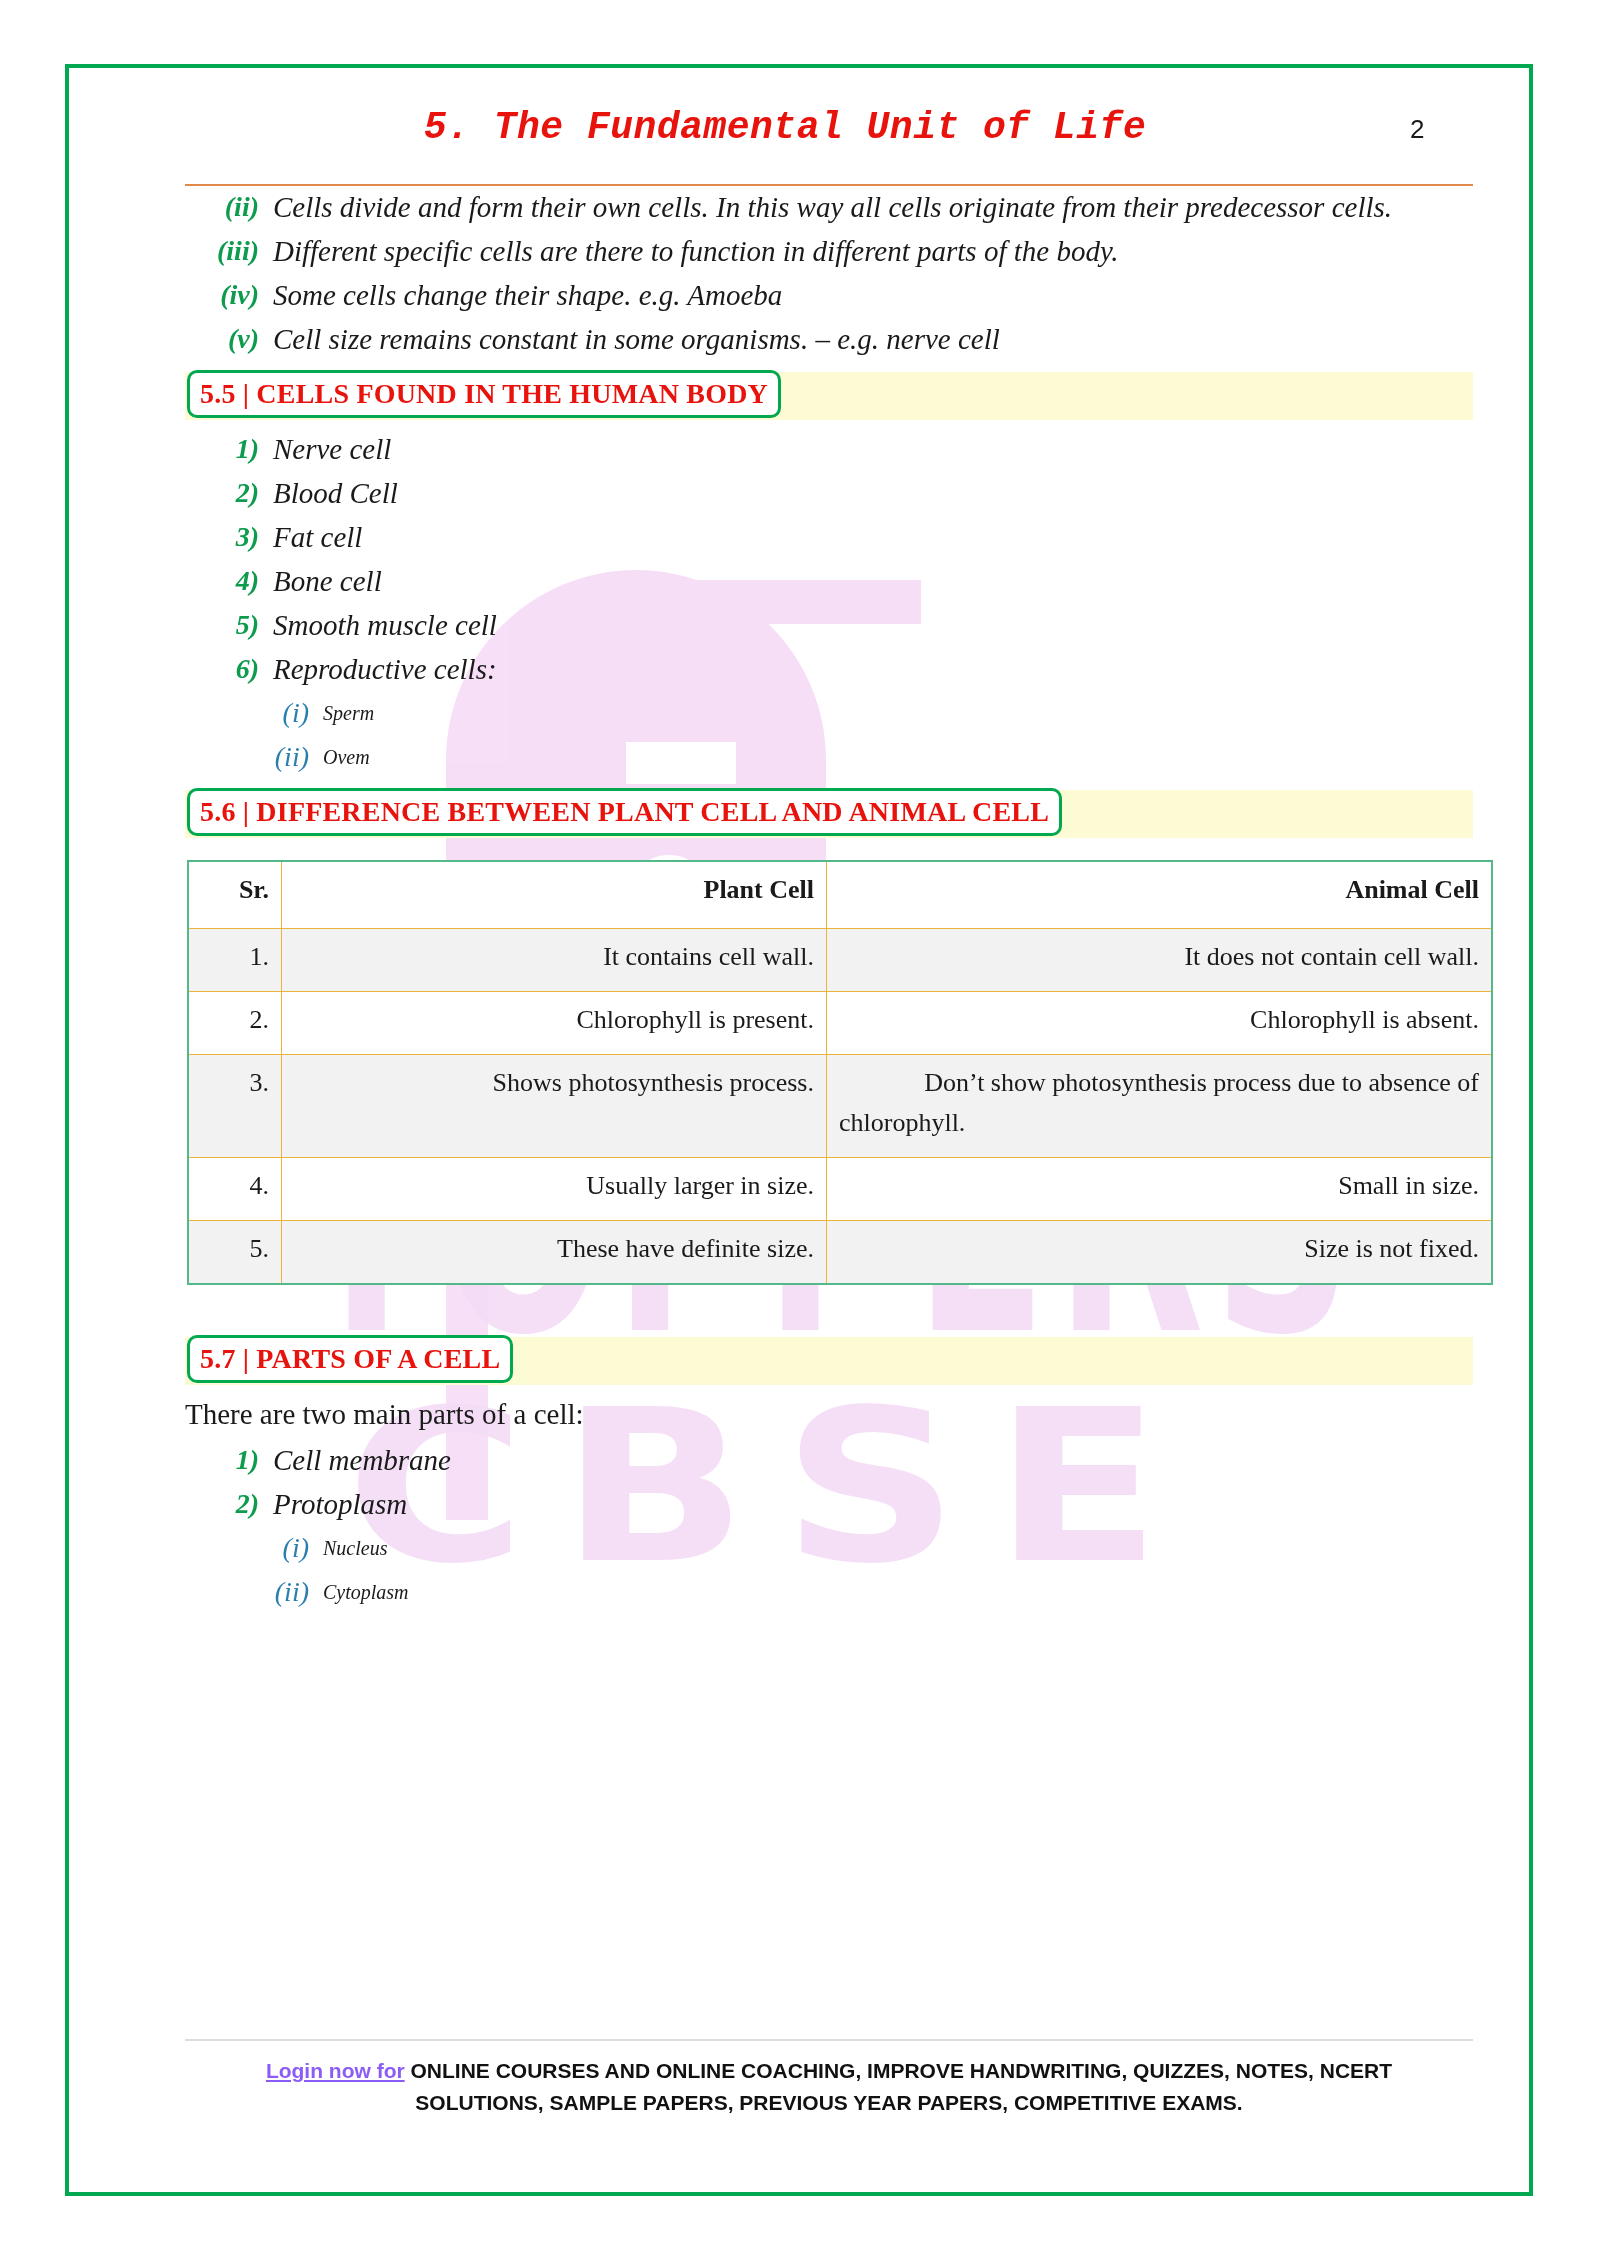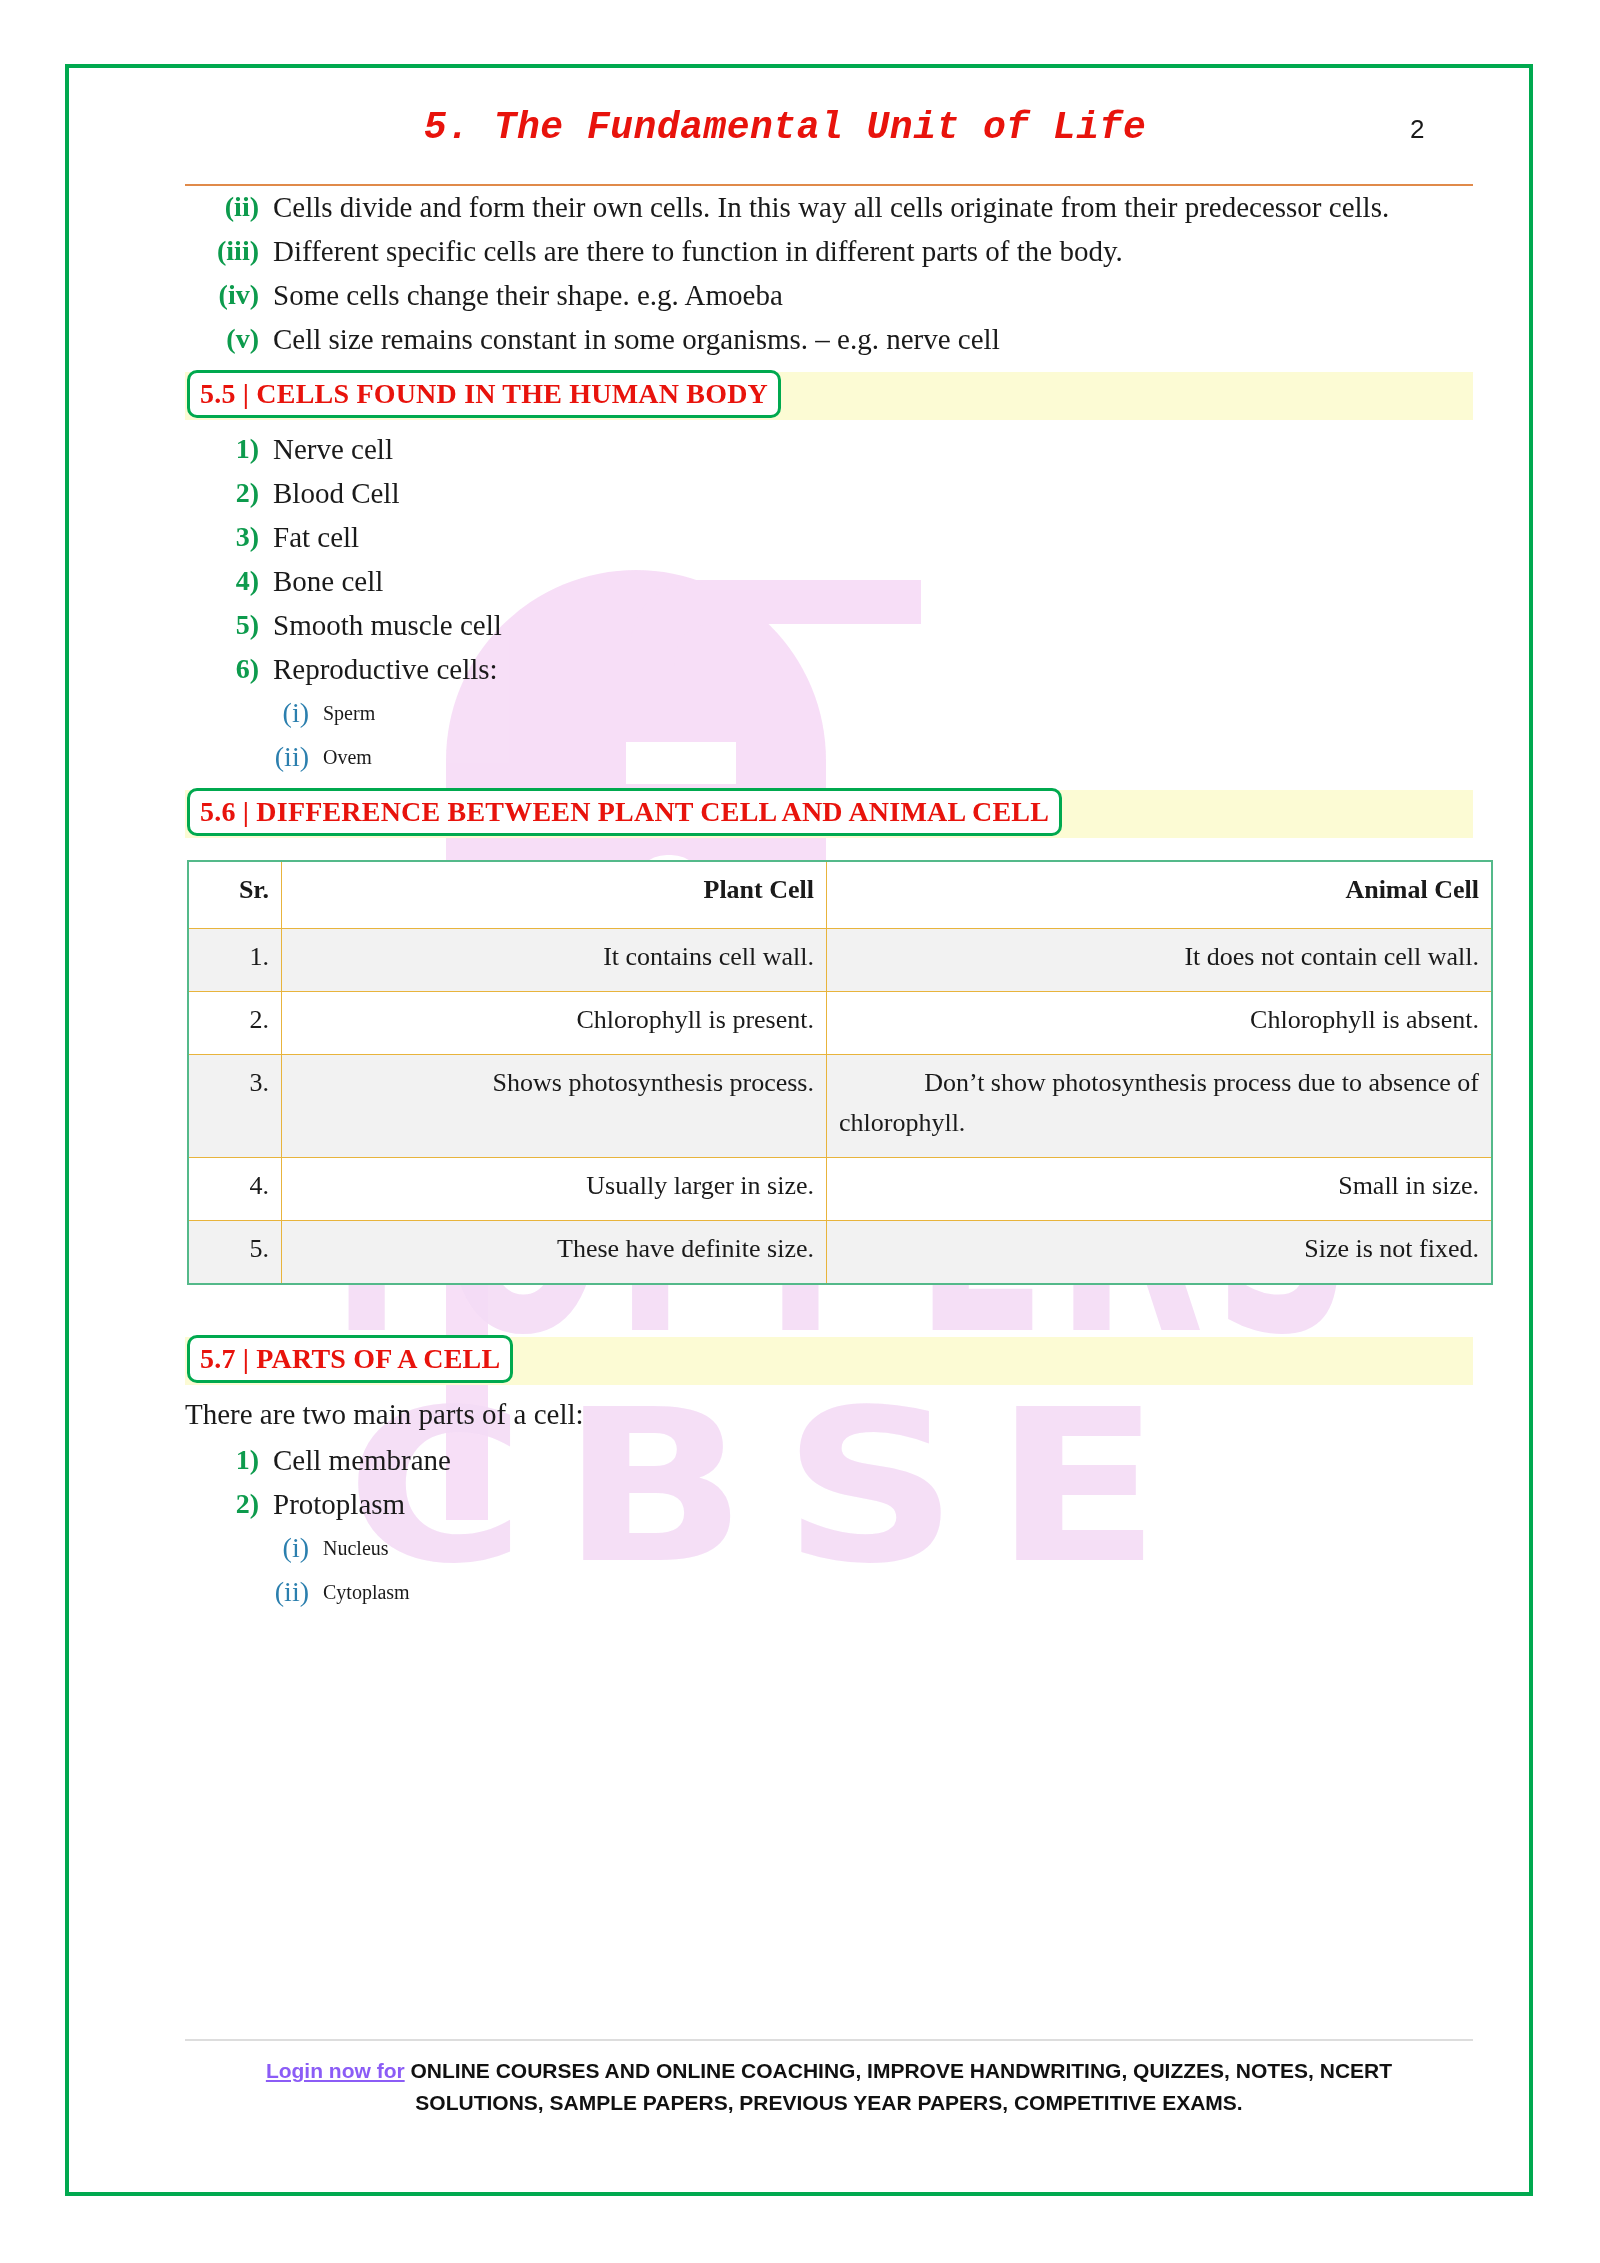--- a/index.html
+++ b/index.html
@@ -92,20 +92,21 @@
     position: absolute;
     left: 120px;
     top: 122px;
     width: 1310px;
   }
 
   .li-row {
     display: flex;
     align-items: flex-start;
     margin: 0 0 2px 0;
+    font-style: italic;
   }
   .li-marker {
     flex: 0 0 auto;
     text-align: right;
     font-weight: bold;
     font-size: 28px;
     line-height: 42px;
   }
   .li-text {
     font-size: 29px;

